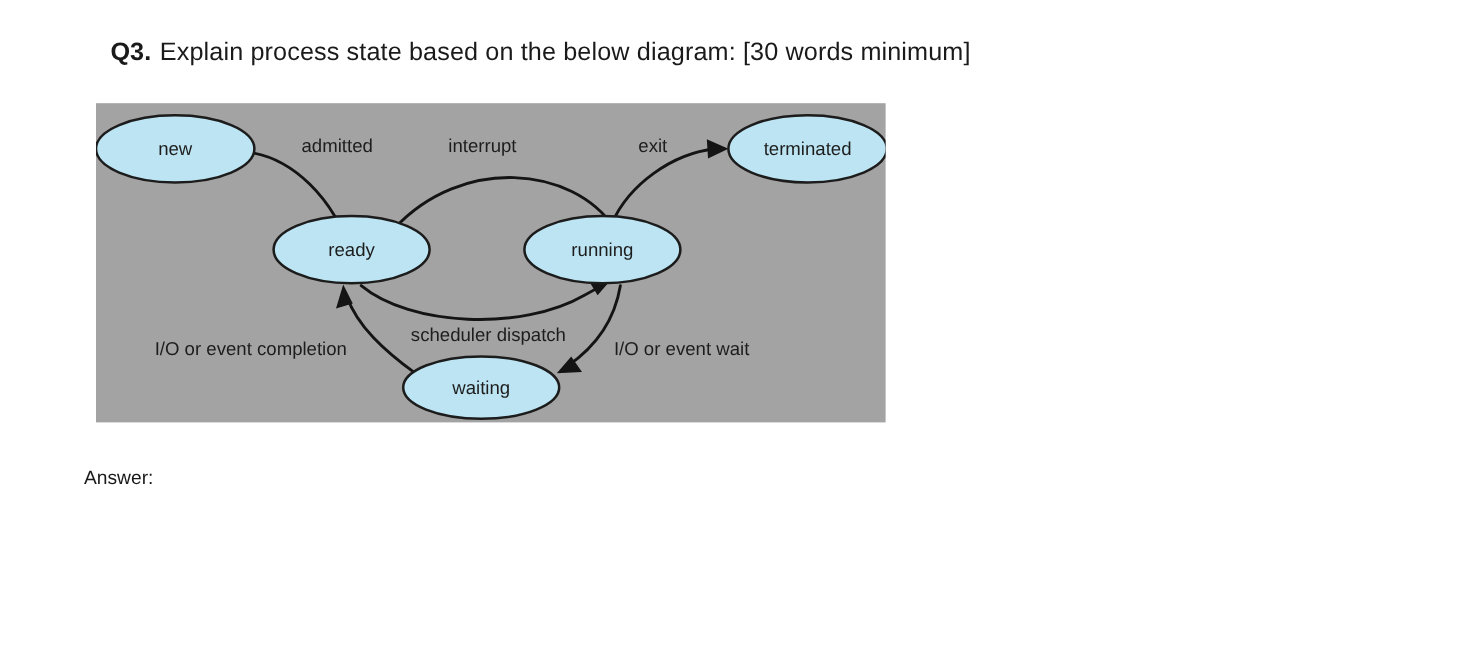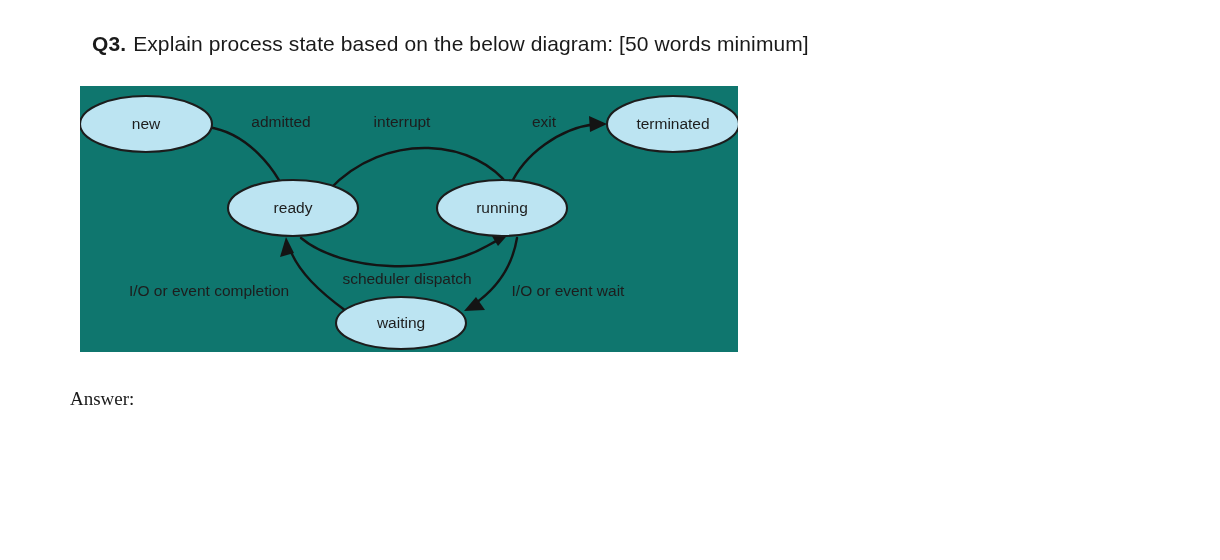--- a/index.html
+++ b/index.html
@@ -36,21 +36,21 @@
     font-weight: normal;
   }
 
   
   #diagram-figure {
     position: absolute;
     left: 80px;
     top: 86px;
     width: 658px;
     height: 266px;
-    background: #0f766e;
+    background: #a3a3a3;
   }
   #diagram-svg {
     display: block;
     width: 658px;
     height: 266px;
   }
   .state-ellipse {
     fill: #bce4f2;
     stroke: #1c1c1c;
     stroke-width: 2.1;
@@ -77,32 +77,31 @@
   .arrow-head {
     fill: #141414;
     stroke: none;
   }
 
   
   #answer-line {
     position: absolute;
     left: 70px;
     top: 386px;
-    font-size: 19px;
+    font-size: 16px;
     line-height: 26px;
     color: #1a1a1a;
     white-space: nowrap;
-    font-family: Liberation Serif, serif;
   }
 </style>
 </head>
 <body>
 
 <div id="question-heading">
-  <span class="qnum">Q3.</span><span class="qtext">Explain process state based on the below diagram: [50 words minimum]</span>
+  <span class="qnum">Q3.</span><span class="qtext">Explain process state based on the below diagram: [30 words minimum]</span>
 </div>
 
 <div id="diagram-figure">
   <svg id="diagram-svg" viewBox="0 0 658 266" xmlns="http://www.w3.org/2000/svg">
 
     <g>
       <path class="edge-path" d="M 128,41 C 163,46 198,78 213,126"></path>
       <polygon class="arrow-head" points="213,136 206,116 220,116"></polygon>
     </g>
 

